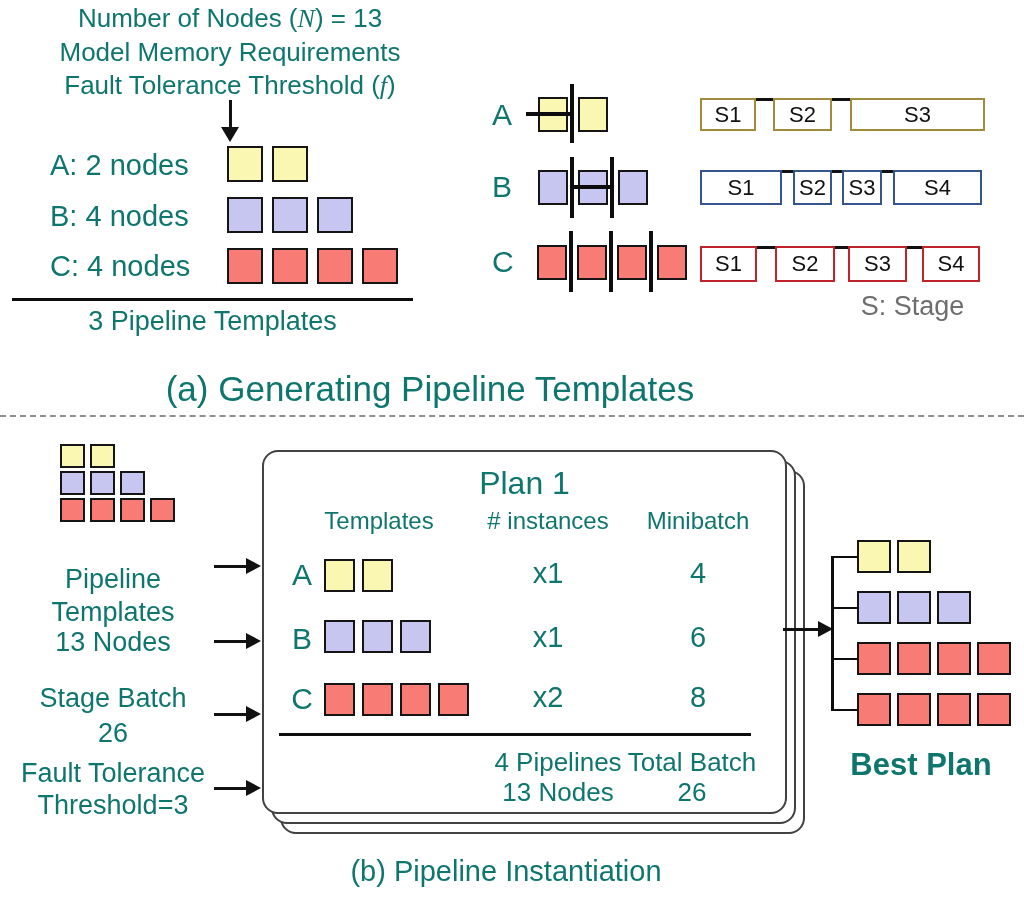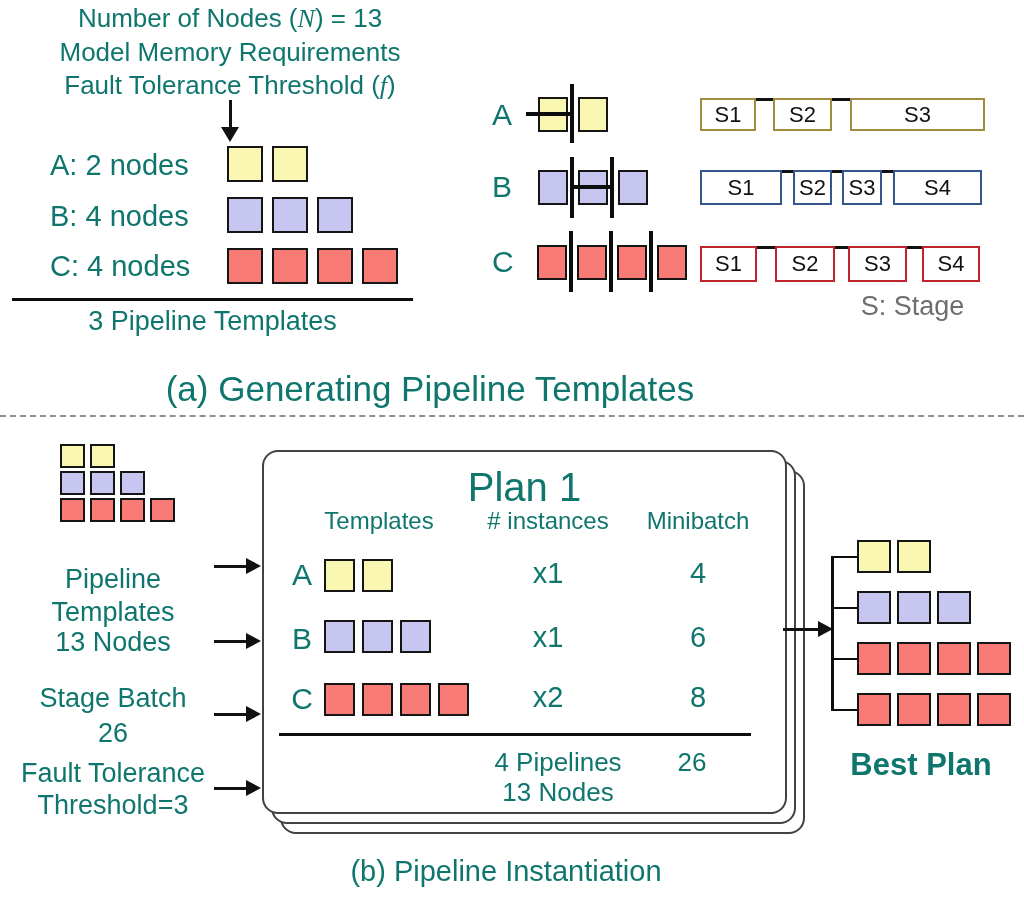--- a/index.html
+++ b/index.html
@@ -182,21 +182,21 @@
   <div class="arr-shaft" style="left:214px;top:713px;width:33px;height:2.5px;"></div>
   <div class="arr-head-right" style="left:246px;top:706px;"></div>
   <div class="arr-shaft" style="left:214px;top:787px;width:33px;height:2.5px;"></div>
   <div class="arr-head-right" style="left:246px;top:780px;"></div>
 
   <div class="card" style="left:280px;top:470px;"></div>
   <div class="card" style="left:271px;top:460px;"></div>
 
   <div class="card" style="left:262px;top:450px;">
     <div style="position:relative;width:100%;height:100%;">
-      <div class="txt center" style="left:0;top:13px;width:100%;font-size:40px;text-align:center;">Plan 1</div>
+      <div class="txt center" style="left:0;top:13px;width:100%;font-size:32px;text-align:center;">Plan 1</div>
 
       <div class="txt" style="left:115px;top:55px;font-size:24px;transform:translateX(-50%);">Templates</div>
       <div class="txt" style="left:284px;top:55px;font-size:24px;transform:translateX(-50%);"># instances</div>
       <div class="txt" style="left:434px;top:55px;font-size:24px;transform:translateX(-50%);">Minibatch</div>
 
       <div class="txt center" style="left:20px;top:105px;width:36px;font-size:30px;line-height:36px;">A</div>
       <div class="squares nodes-card" style="left:60px;top:107px;">
           <span class="sq" style="background: rgb(250, 247, 179);"></span>
           <span class="sq" style="background: rgb(250, 247, 179);"></span>
         </div>
@@ -221,20 +221,21 @@
         </div>
       <div class="txt" style="left:284px;top:229px;font-size:29px;transform:translateX(-50%);">x2</div>
       <div class="txt" style="left:434px;top:229px;font-size:29px;transform:translateX(-50%);">8</div>
 
       <div class="hline" style="left:15px;top:281px;width:472px;height:2.5px;"></div>
       <div class="txt center" style="left:194px;top:295px;width:200px;font-size:26px;line-height:30px;">
         <div>4 Pipelines</div>
         <div>13 Nodes</div>
       </div>
       <div class="txt center" style="left:328px;top:295px;width:200px;font-size:26px;line-height:30px;">
+        <div>Total Batch</div>
         <div>26</div>
       </div>
     </div>
   </div>
 
   <div class="arr-shaft" style="left:783px;top:627.5px;width:37px;height:3px;"></div>
   <div class="arr-head-right" style="left:818px;top:621px;"></div>
 
   <div class="vline" style="left:831px;top:556px;height:154px;"></div>
   <div class="hline" style="left:831px;top:555.5px;width:27px;height:2.5px;"></div>

